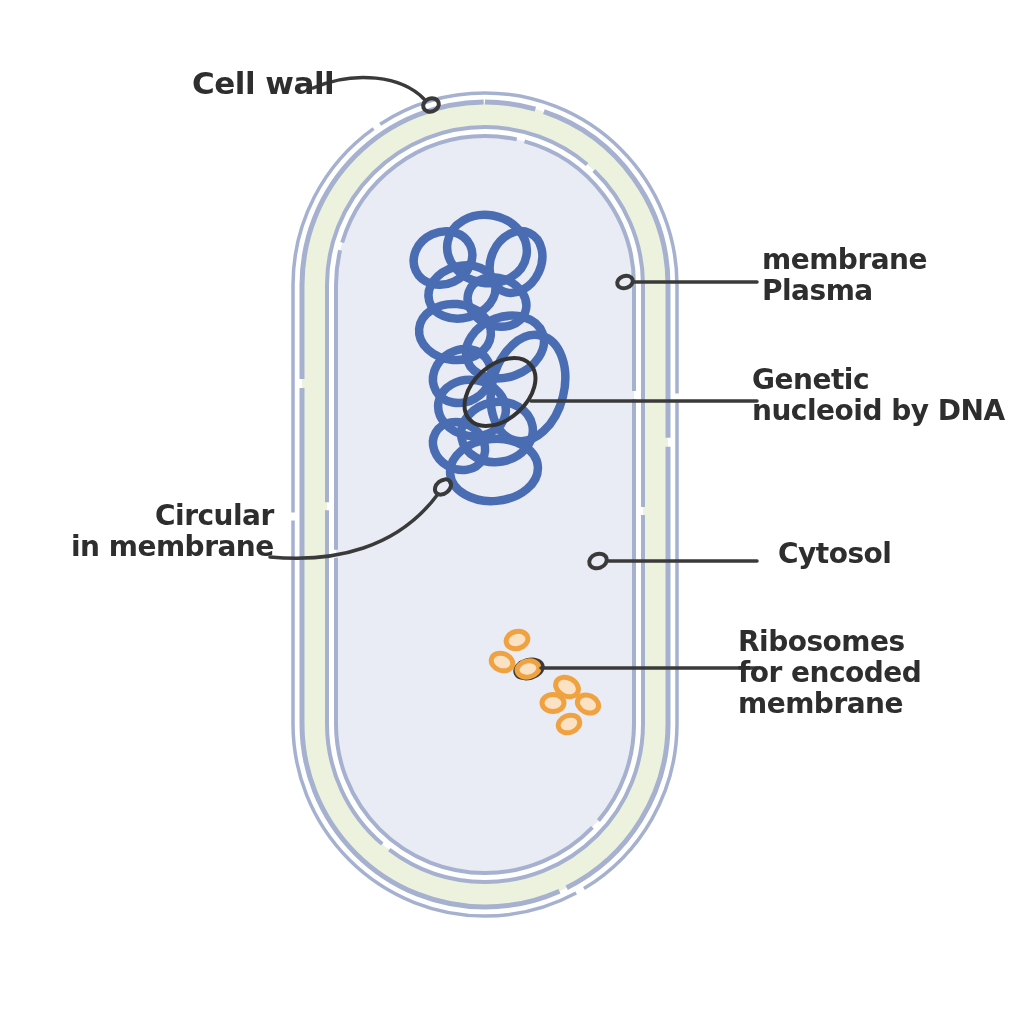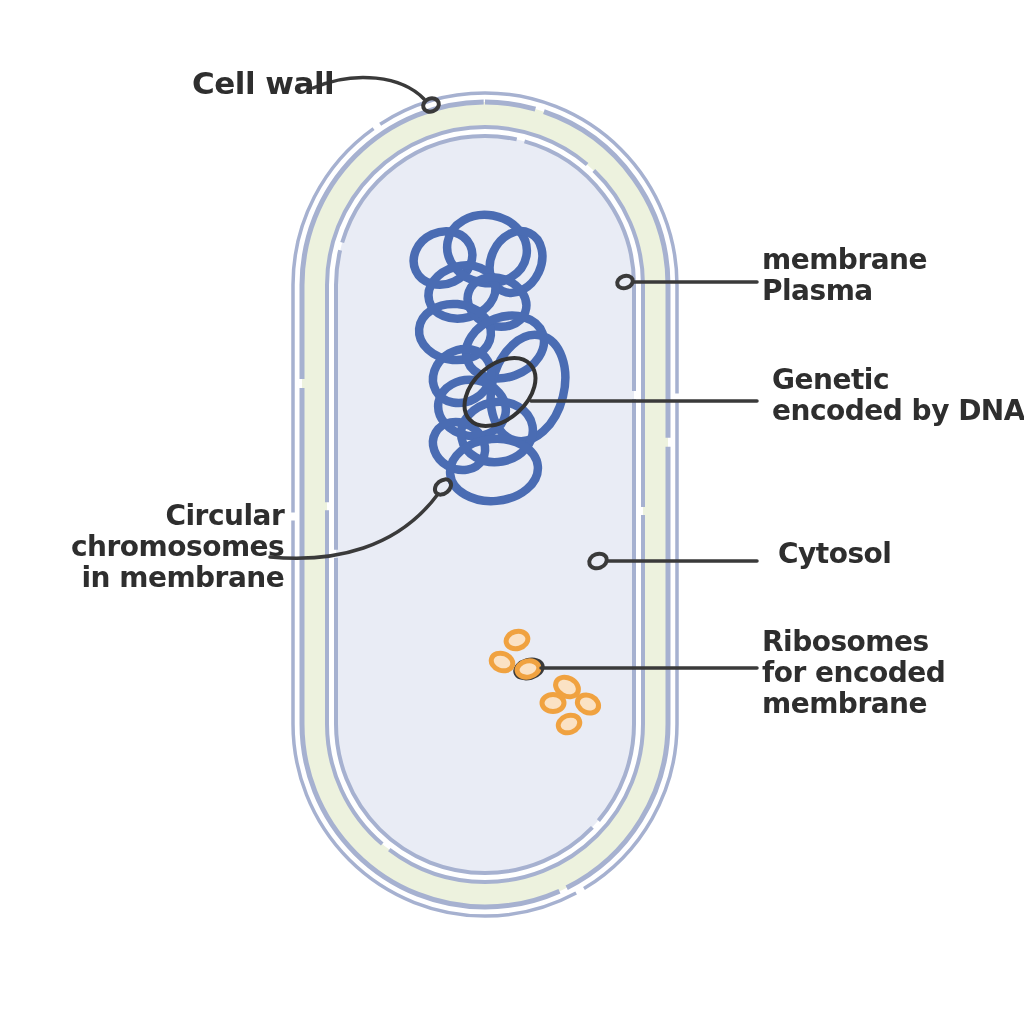--- a/index.html
+++ b/index.html
@@ -97,34 +97,33 @@
 
   <div class="label" style="left:192px;top:68px;font-size:31px;">
     <span>Cell wall</span>
   </div>
 
   <div class="label" style="left:762px;top:244px;">
     <span>membrane</span>
     <span>Plasma</span>
   </div>
 
-  <div class="label" style="left:772px;top:364px;">
+  <div class="label" style="left:752px;top:364px;">
     <span>Genetic</span>
-    <span>encoded by DNA</span>
+    <span>nucleoid by DNA</span>
   </div>
 
   <div class="label" style="left:762px;top:538px;margin-left:16px;">
     <span>Cytosol</span>
   </div>
 
-  <div class="label" style="left:762px;top:626px;">
+  <div class="label" style="left:738px;top:626px;">
     <span>Ribosomes</span>
     <span>for encoded</span>
     <span>membrane</span>
   </div>
 
   <div class="label" style="left:71px;top:500px;text-align:right;">
     <span>Circular</span>
-    <span>chromosomes</span>
     <span>in membrane</span>
   </div>
 
 </div>
 
 </body></html>

